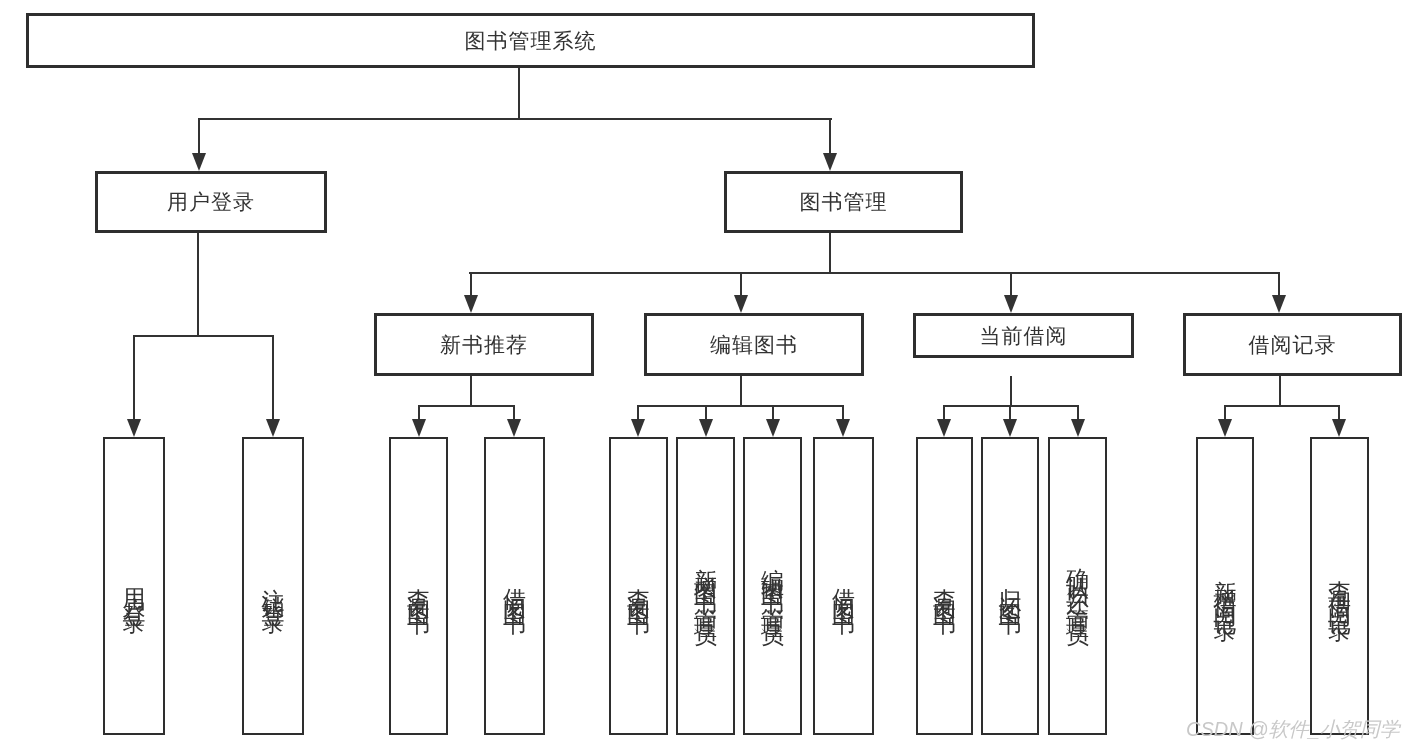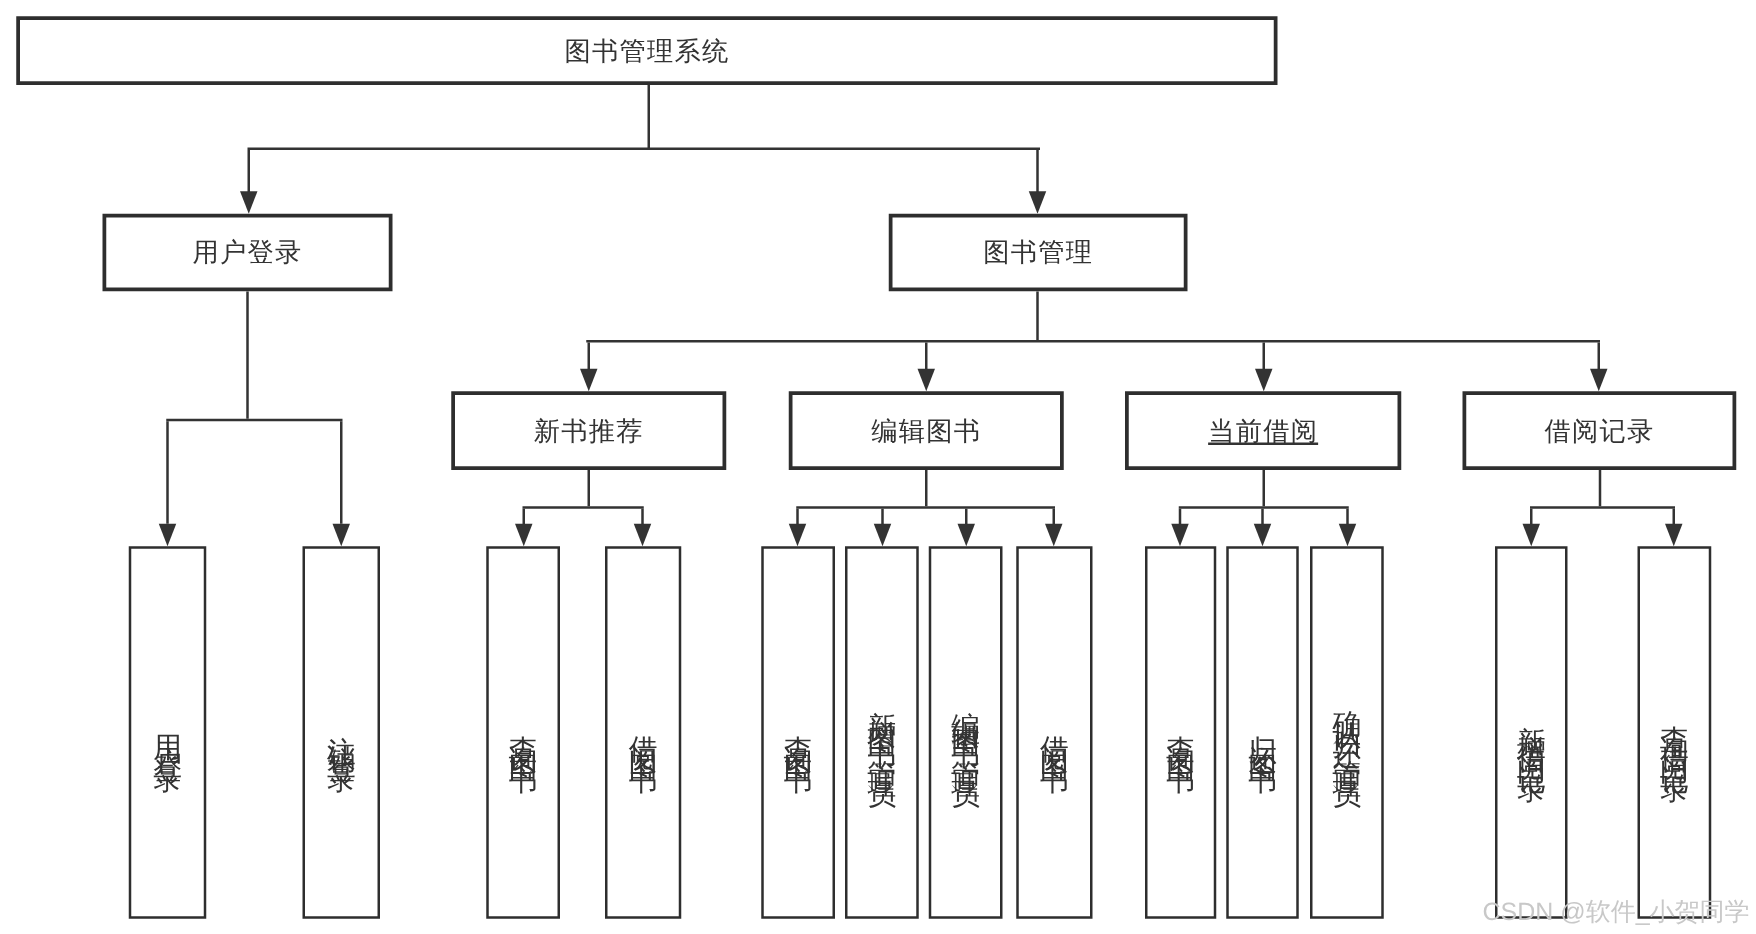--- a/index.html
+++ b/index.html
@@ -12,20 +12,21 @@
   }
   .box{
     position:absolute;
     border:3px solid #2e2e2e;
     background:#ffffff;
     box-sizing:border-box;
     display:flex;align-items:center;justify-content:center;
     font-size:21px;color:#333333;
     letter-spacing:1px;
     z-index:2;
+    margin-left:13px;
   }
   .vbox{
     position:absolute;
     border:2px solid #2e2e2e;
     background:#ffffff;
     box-sizing:border-box;
     display:flex;align-items:center;justify-content:center;
     writing-mode:vertical-rl;
     text-orientation:mixed;
     font-size:23px;color:#333333;
@@ -41,38 +42,39 @@
     border-top:18px solid #333333;
     z-index:1;
   }
   .watermark{
     position:absolute;
     left:1186px;top:716px;
     font-size:20px;
     color:#c8c8c8;
     white-space:nowrap;
     z-index:5;
+    font-style:italic;
   }
 </style>
 </head>
 <body>
 
 <div class="canvas">
 
   <div class="box" style="left:13px;top:13px;width:1009px;height:55px;">图书管理系统</div>
 
   <div class="box" style="left:82px;top:171px;width:232px;height:62px;">用户登录</div>
 
   <div class="box" style="left:361px;top:313px;width:220px;height:63px;">新书推荐</div>
 
   <div class="box" style="left:711px;top:171px;width:239px;height:62px;">图书管理</div>
 
   <div class="box" style="left:631px;top:313px;width:220px;height:63px;">编辑图书</div>
 
-  <div class="box" style="left:900px;top:313px;width:221px;height:63px;text-decoration:underline;">当前借阅</div>
+  <div class="box" style="left:900px;top:313px;width:221px;height:45px;">当前借阅</div>
 
   <div class="box" style="left:1170px;top:313px;width:219px;height:63px;">借阅记录</div>
 
   <div class="vbox" style="left:103px;top:437px;width:62px;height:298px;">用户登录</div>
   <div class="vbox" style="left:242px;top:437px;width:62px;height:298px;">注销登录</div>
 
   <div class="vbox" style="left:389px;top:437px;width:59px;height:298px;">查询图书</div>
   <div class="vbox" style="left:484px;top:437px;width:61px;height:298px;">借阅图书</div>
 
   <div class="vbox" style="left:609px;top:437px;width:59px;height:298px;">查询图书</div>

